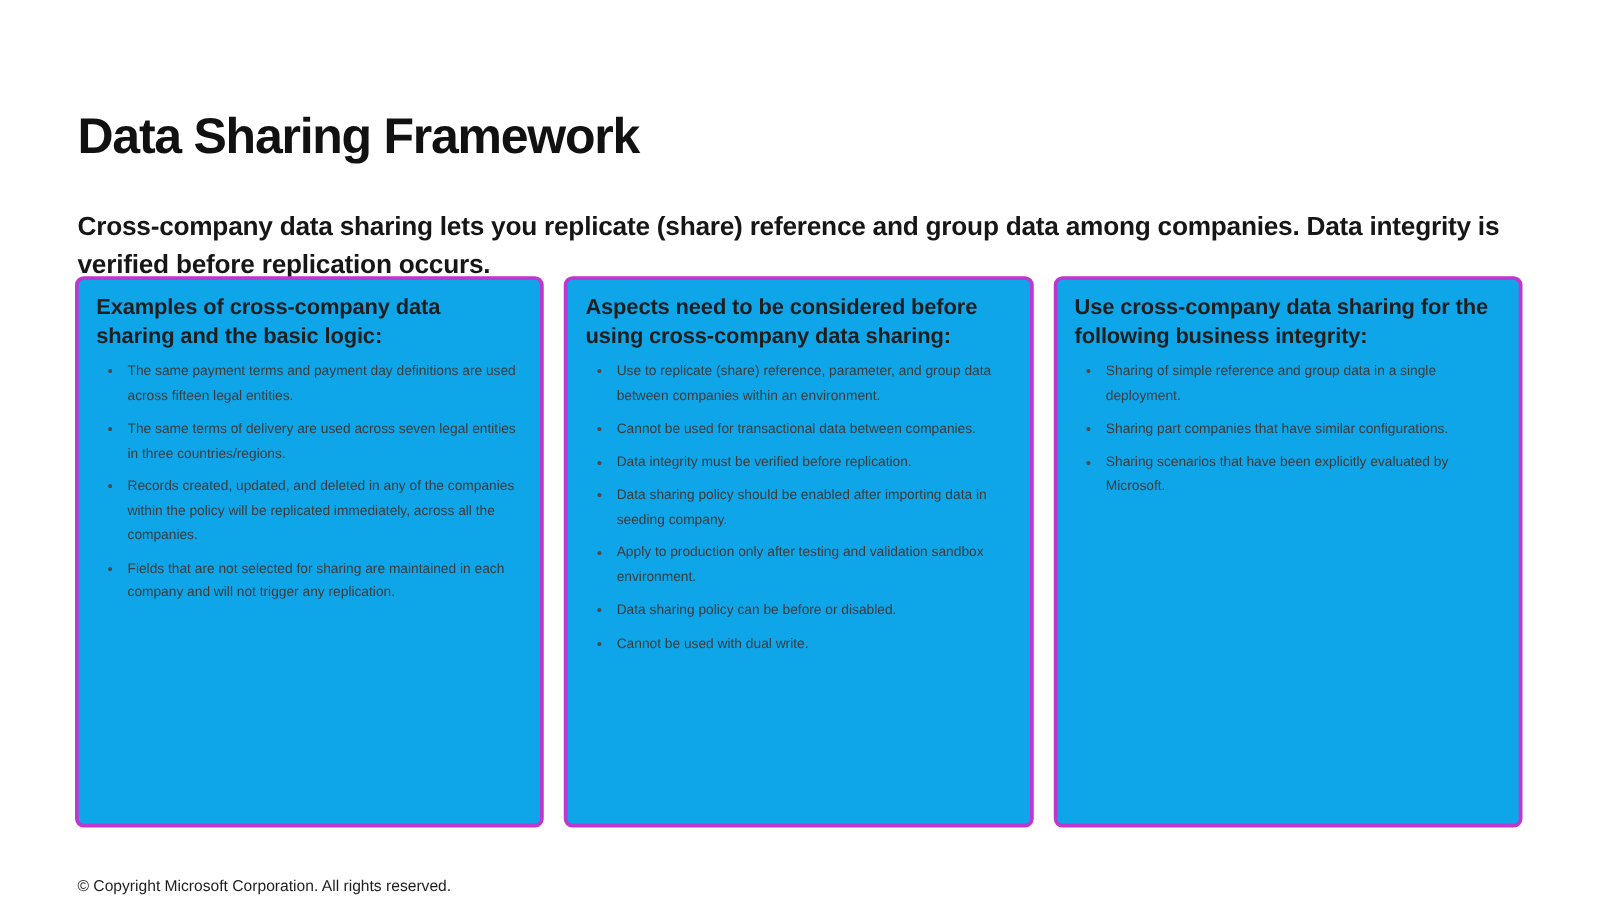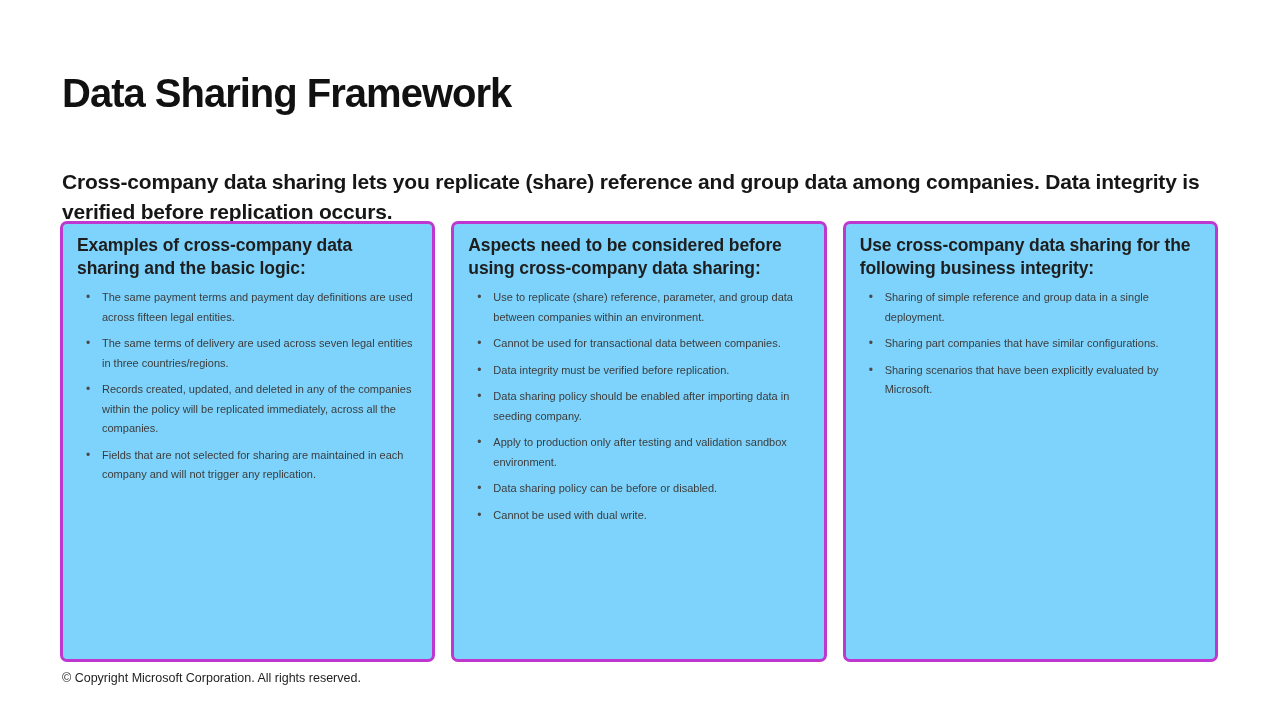--- a/index.html
+++ b/index.html
@@ -9,21 +9,21 @@
   .slide {
     position: relative;
     width: 1280px;
     height: 720px;
     background: #ffffff;
     overflow: hidden;
   }
   .title {
     position: absolute;
     left: 62px;
-    top: 44px;
+    top: 60px;
     font-size: 40px;
     font-weight: 700;
     letter-spacing: -1px;
     color: #111111;
     line-height: 1.1;
   }
   .intro {
     position: absolute;
     left: 62px;
     top: 146px;
@@ -40,21 +40,21 @@
     top: 221px;
     width: 1158px;
     height: 441px;
     display: flex;
     gap: 16px;
   }
   .card {
     flex: 1 1 0;
     border: 3.5px solid var(--accent);
     border-radius: 7px;
-    background: #7dd3fc;
+    background: #0ea5e9;
     padding: 10px 13px 26px 14px;
     overflow: hidden;
   }
   .card h2 {
     margin: 0 0 8px 0;
     font-size: 17.5px;
     line-height: 23px;
     font-weight: 700;
     color: #1e1e1e;
     letter-spacing: -0.1px;
@@ -77,21 +77,21 @@
     position: absolute;
     left: 9px;
     top: 0;
     font-size: 12px;
     line-height: 19.5px;
     color: #4a4a4a;
   }
   .footer {
     position: absolute;
     left: 62px;
-    top: 671px;
+    top: 702px;
     font-size: 12.5px;
     color: #1f1f1f;
   }
 </style>
 </head>
 <body>
 
 <div class="slide">
 
   <h1 class="title">Data Sharing Framework</h1>

